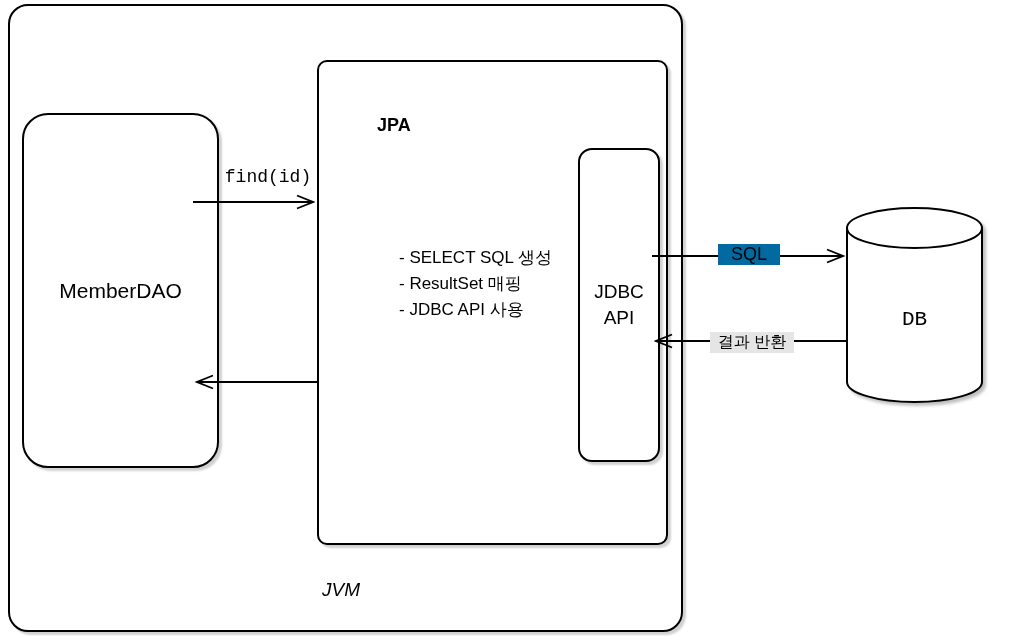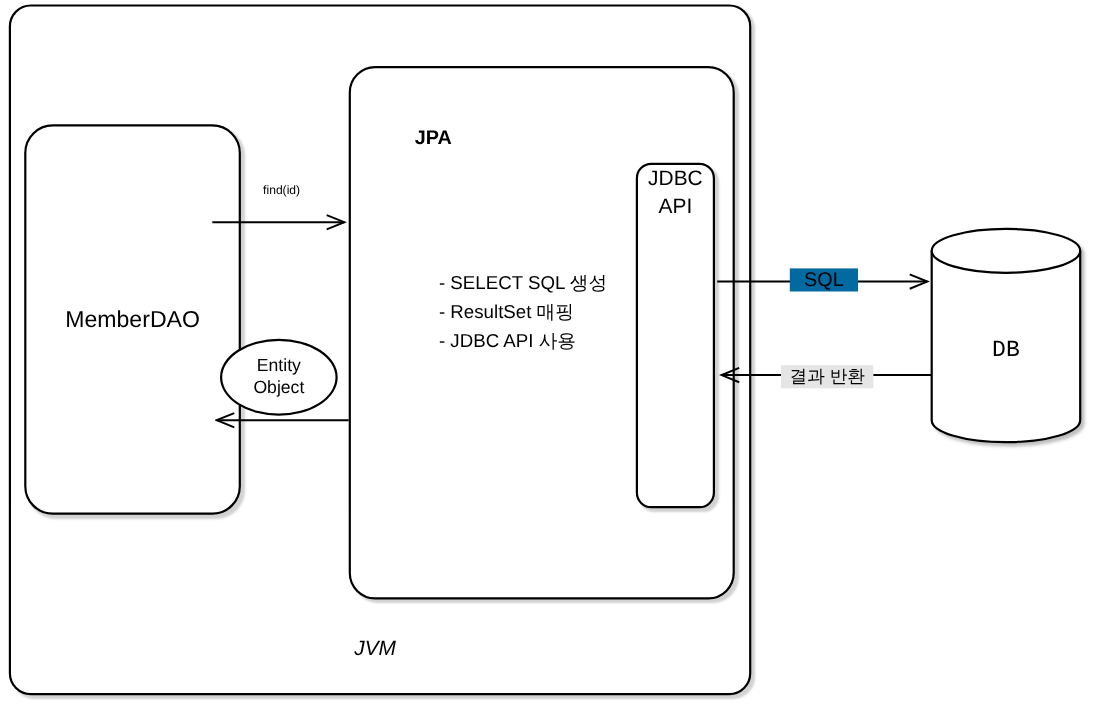--- a/index.html
+++ b/index.html
@@ -31,43 +31,43 @@
   .memberdao-box {
     left: 22px; top: 113px;
     width: 197px; height: 355px;
     border-radius: 26px;
     display: flex; align-items: center; justify-content: center;
     font-size: 21px;
   }
   .jpa-box {
     left: 317px; top: 60px;
     width: 351px; height: 485px;
-    border-radius: 24px;
+    border-radius: 10px;
     padding-left: 36px;
   }
   .jpa-title {
     position: absolute;
     left: 58px; top: 53px;
     font-size: 18px;
     font-weight: bold;
   }
   .jpa-bullets {
     position: absolute;
     left: 44px; top: 183px;
     font-size: 17px;
     line-height: 26px;
     white-space: nowrap;
     margin-left: 36px;
   }
   .jdbc-box {
     left: 578px; top: 148px;
-    width: 72px; height: 314px;
+    width: 82px; height: 314px;
     border-radius: 14px;
     display: flex; flex-direction: column;
-    align-items: center; justify-content: flex-start;
+    align-items: center; justify-content: center;
     font-size: 19px;
     line-height: 26px;
     text-align: center;
   }
   .entity-ellipse {
     position: absolute;
     box-sizing: border-box;
     left: 200px; top: 308px;
     width: 107px; height: 70px;
     border: 2px solid #000000;
@@ -87,23 +87,24 @@
     z-index: 2;
     pointer-events: none;
   }
   .edge-label {
     position: absolute;
     z-index: 4;
     text-align: center;
     white-space: nowrap;
   }
   .find-label {
-    left: 206px; top: 167px;
+    left: 218px; top: 167px;
     width: 100px;
-    font-size: 11px;
+    font-size: 18px;
+    font-family: Liberation Mono, monospace;
   }
   .sql-label {
     left: 718px; top: 244px;
     width: 62px;
     font-size: 18px;
     background: #0369a1;
   }
   .result-label {
     left: 710px; top: 332px;
     width: 84px;
@@ -145,24 +146,20 @@
       <div>- ResultSet 매핑</div>
       <div>- JDBC API 사용</div>
     </div>
   </div>
 
   <div class="box jdbc-box">
     <span>JDBC</span>
     <span>API</span>
   </div>
 
-  <div class="entity-ellipse">
-    <span>Entity</span>
-    <span>Object</span>
-  </div>
 
   <svg class="connector-layer" viewBox="0 0 1012 642" xmlns="http://www.w3.org/2000/svg">
     <defs>
       <marker id="arrowOpen" viewBox="0 0 20 17" refX="18" refY="8.5" markerWidth="20" markerHeight="17" markerUnits="userSpaceOnUse" orient="auto">
         <path d="M 2 2 L 18 8.5 L 2 15" fill="none" stroke="#000000" stroke-width="1.8"></path>
       </marker>
     </defs>
 
     <g style="filter: drop-shadow(3px 3px 1.5px rgba(0,0,0,0.25));">
       <path d="M 847 228 L 847 382 A 67.5 20 0 0 0 982 382 L 982 228" fill="#ffffff" stroke="#000000" stroke-width="2"></path>

